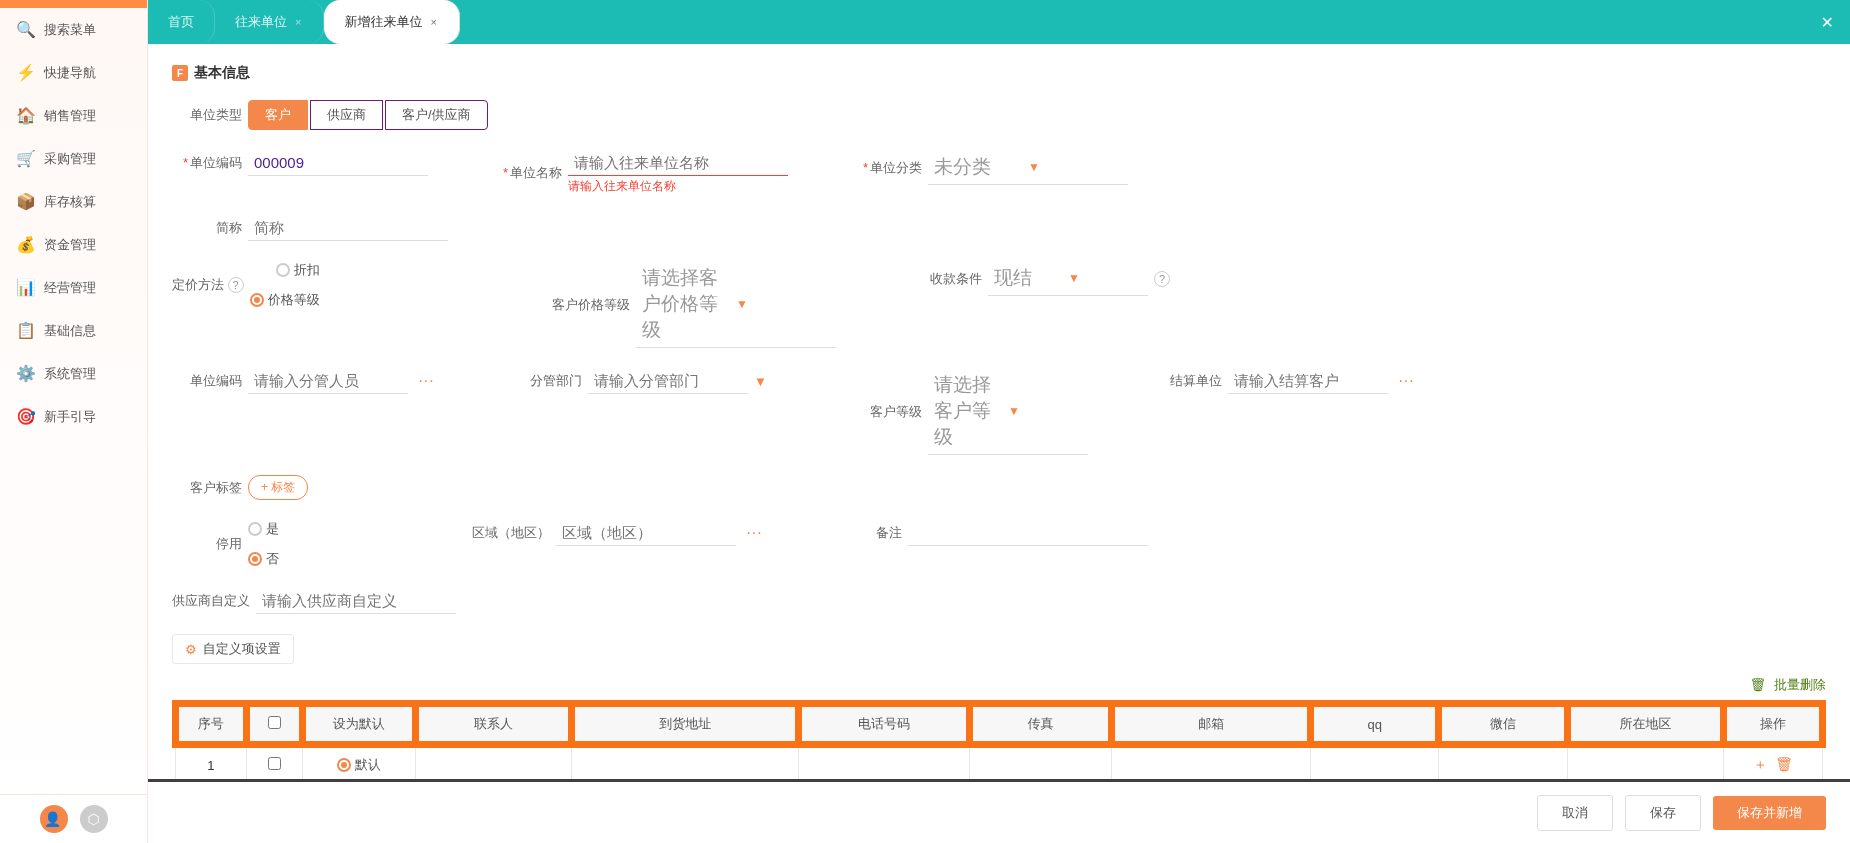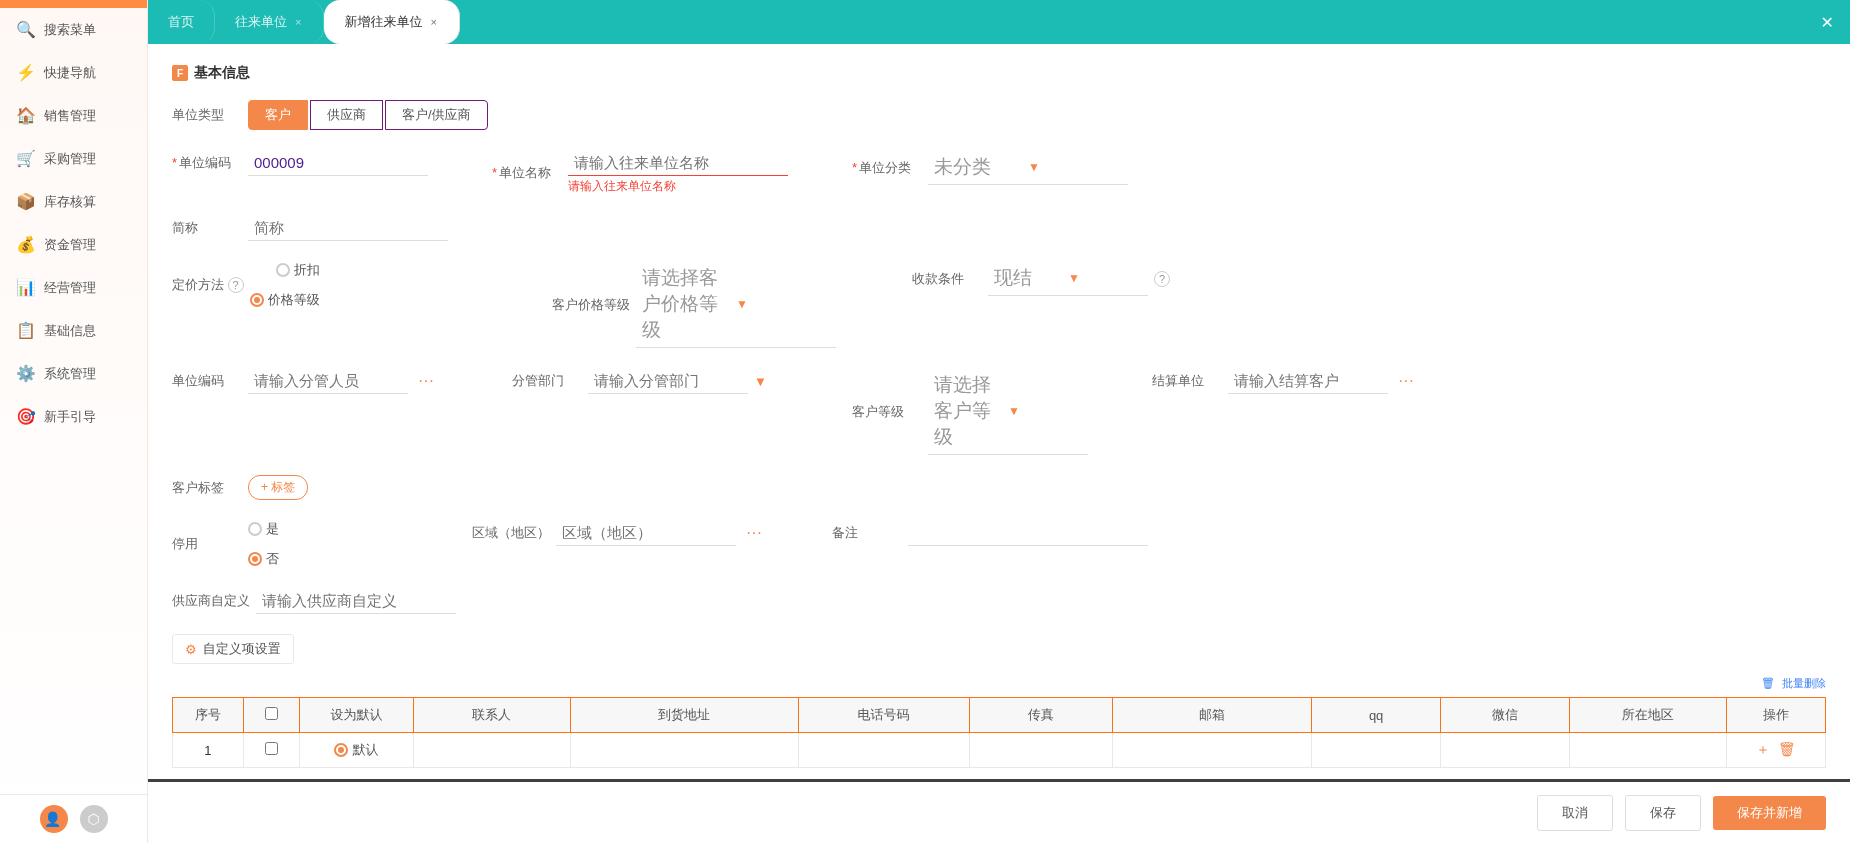--- a/index.html
+++ b/index.html
@@ -134,21 +134,21 @@
       align-items: center;
       gap: 6px;
       flex: 0 0 auto;
       min-width: 300px;
     }
     .form-field.wide { min-width: 420px; }
     .form-field-label {
       color: #666;
       white-space: nowrap;
       font-size: 13px;
-      text-align: left;
+      text-align: right;
       min-width: 70px;
     }
     .required { color: #f44336; margin-right: 2px; }
 
     .form-input {
       border: none;
       border-bottom: 1px solid #ddd;
       outline: none;
       padding: 4px 6px;
       font-size: 15px;
@@ -223,31 +223,31 @@
 
     
     .table-section {
       margin-top: 10px;
     }
     .table-toolbar {
       display: flex;
       justify-content: flex-end;
       margin-bottom: 6px;
     }
-    .batch-delete { color: #3b82f6; font-size: 11px; cursor: pointer; }
+    .batch-delete { color: #4d7c0f; font-size: 13px; cursor: pointer; }
     .batch-delete-icon { margin-right: 4px; }
 
     .data-table {
       width: 100%;
       border-collapse: collapse;
       font-size: 13px;
     }
     .data-table th {
       background: #f7f7f7;
-      border: 1px solid #f97316;
+      border: 7px solid #f97316;
       padding: 8px 10px;
       text-align: center;
       font-weight: normal;
       color: #555;
     }
     .data-table td {
       border: 1px solid #e8e8e8;
       padding: 8px 10px;
       text-align: center;
       color: #555;

